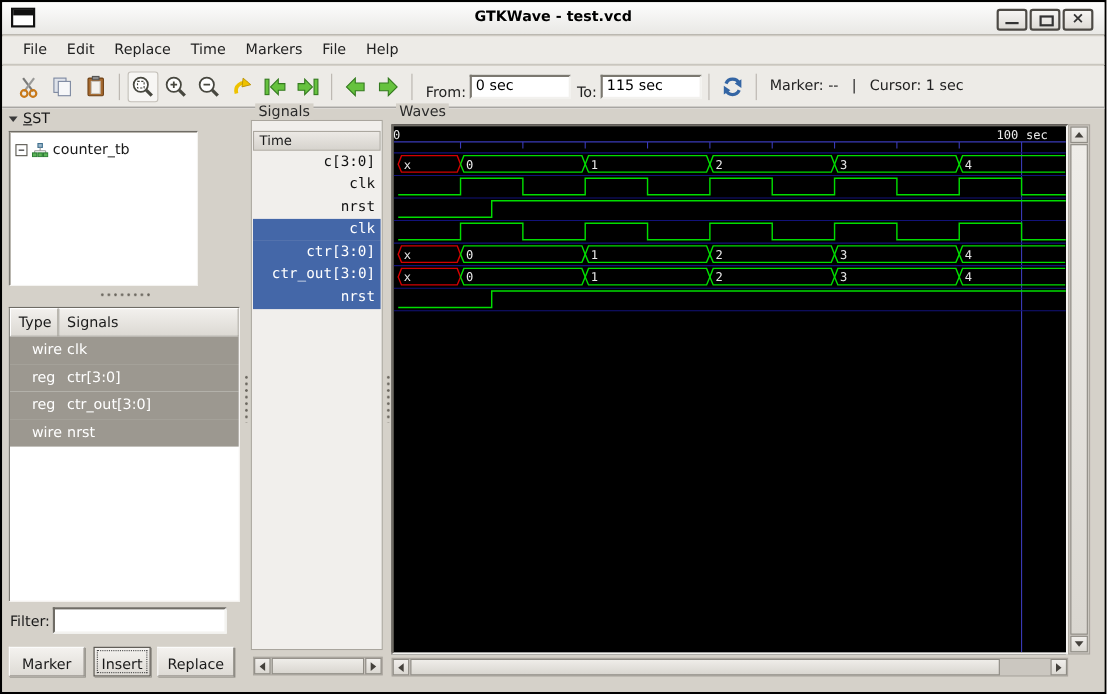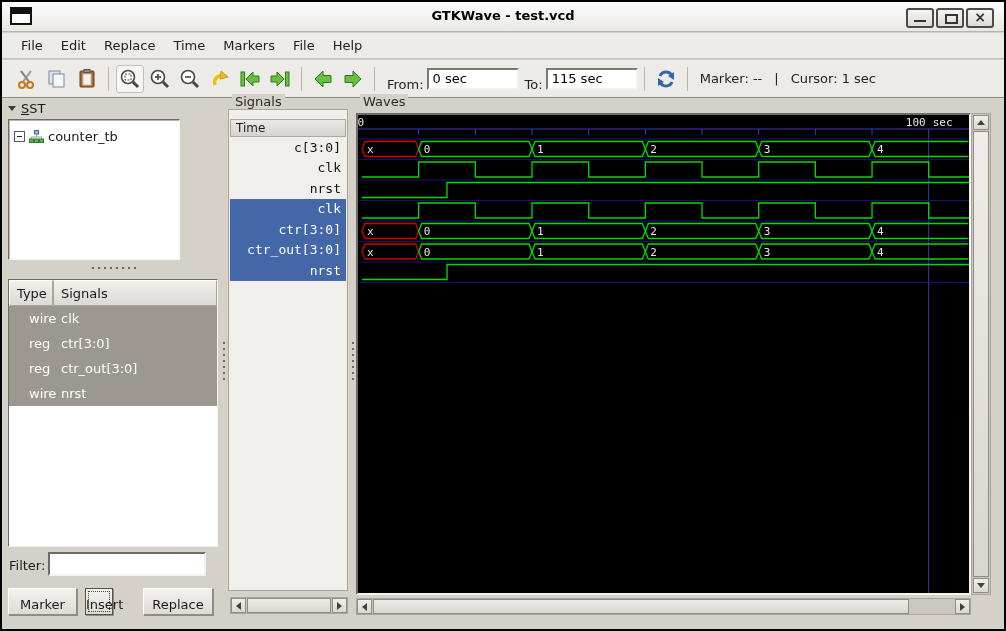--- a/index.html
+++ b/index.html
@@ -269,21 +269,21 @@
       <div class="trow">
         <span class="t1">wire</span>
         <span class="t2">nrst</span>
       </div>
     </div>
 
     <span class="filterlbl">Filter:</span>
     <input class="filterinput" value="" style="">
 
     <button class="btn" style="left:6px;width:69px">Marker</button>
-    <button class="btn focus" style="left:83px;width:28px">Insert</button>
+    <button class="btn focus" style="left:83px;width:52px">Insert</button>
     <button class="btn" style="left:141px;width:70px">Replace</button>
 
     <div class="dots-v" style="left:219px"></div>
 
     <span class="framelabel" style="left:230px;top:-5px">Signals</span>
     <div class="sigpanel">
       <div class="siglist">
         <div class="timehdr">Time</div>
         <div class="sigitem">c[3:0]</div>
         <div class="sigitem">clk</div>

